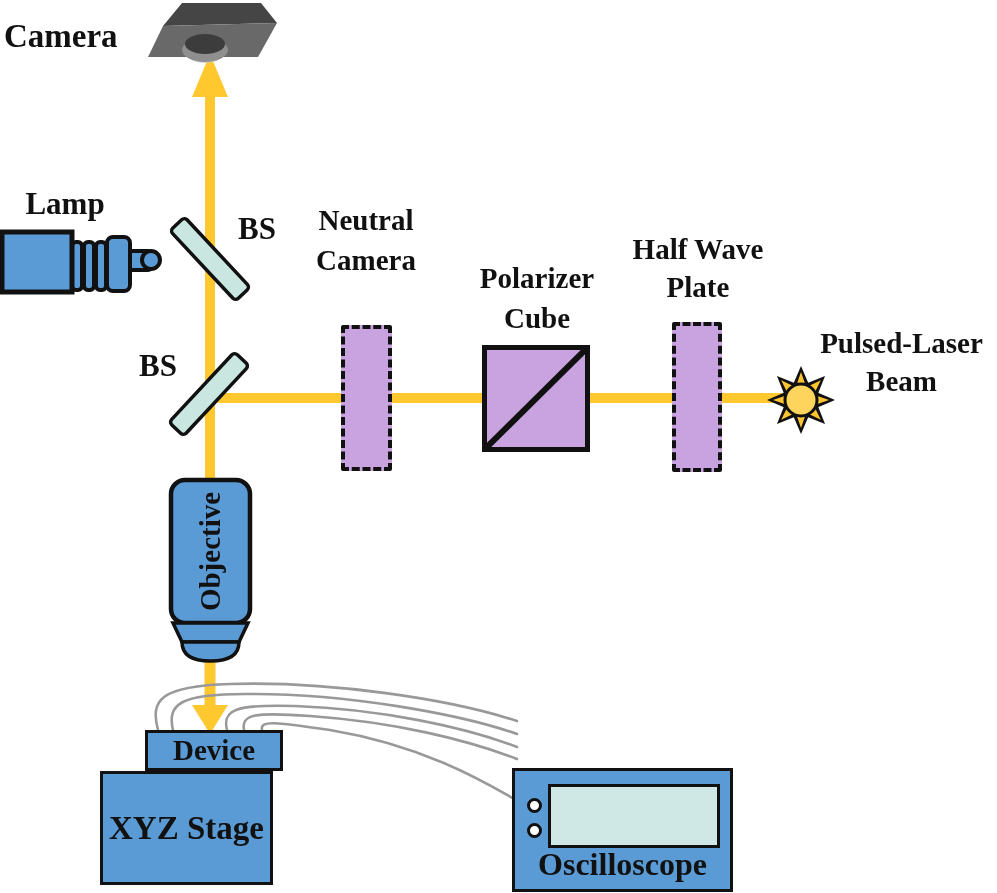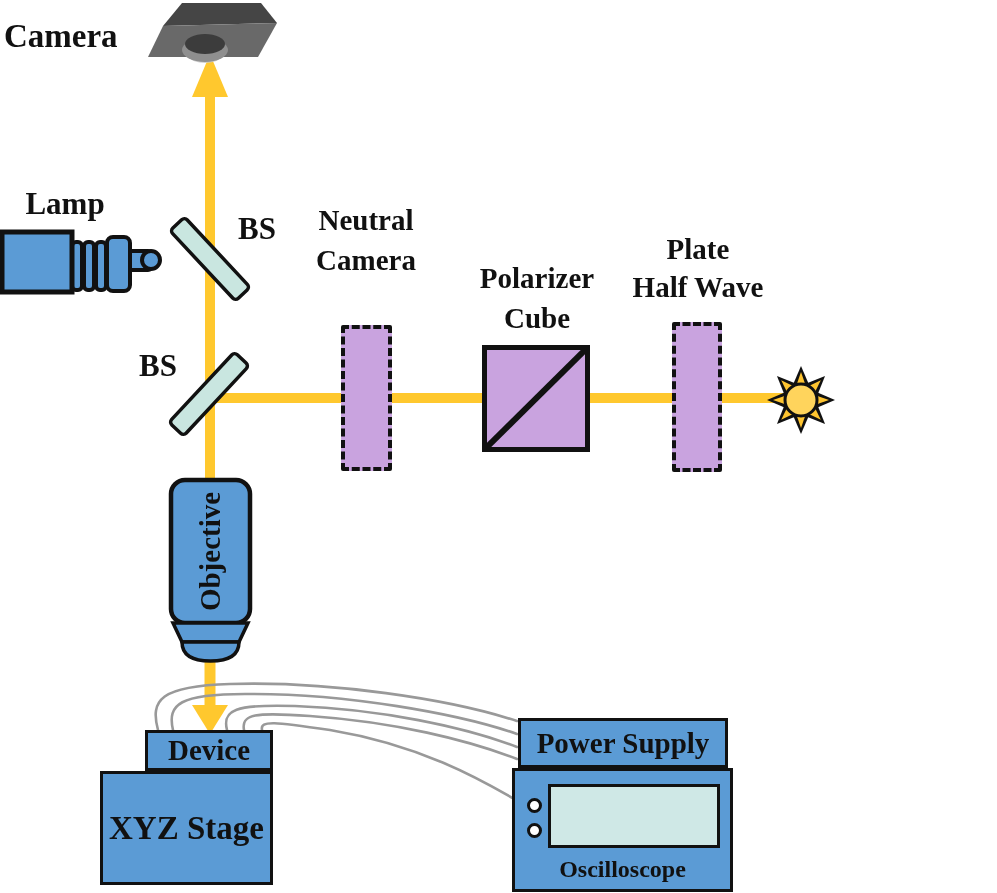--- a/index.html
+++ b/index.html
@@ -9,21 +9,21 @@
   .comp{position:absolute;z-index:2;box-sizing:border-box;}
   .lbl{position:absolute;z-index:3;white-space:nowrap;}
   .blue{background:#5B9BD5;border:3px solid #111;}
   .purple-dash{background:#C9A3DF;border:4px dashed #111;border-radius:2px;}
   .flexc{display:flex;align-items:center;justify-content:center;}
   .f29{font-size:29px;} .f31{font-size:31px;} .f33{font-size:33px;}
   .center{text-align:center;}
   .screen{position:absolute;left:33px;top:13px;width:172px;height:64px;box-sizing:border-box;
           background:#CFE8E6;border:3px solid #111;}
   .knob{position:absolute;width:15px;height:15px;border-radius:50%;background:#fff;border:3px solid #111;box-sizing:border-box;}
-  .osc-label{position:absolute;left:0;right:0;bottom:6px;text-align:center;font-size:24px;}
+  .osc-label{position:absolute;left:0;right:0;bottom:6px;text-align:center;font-size:32px;}
   .rot{transform:rotate(-90deg);white-space:nowrap;font-size:29px;}
 </style>
 </head>
 <body>
 
 <div id="stage">
 
   <svg id="bg" width="997" height="893" viewBox="0 0 997 893">
     <defs>
       <filter id="blur1" x="-30%" y="-80%" width="160%" height="260%">
@@ -116,31 +116,28 @@
       <line x1="0" y1="97" x2="98" y2="0" stroke="#111" stroke-width="6"></line>
     </svg>
   </div>
 
   <div class="comp purple-dash" style="left:672px;top:322px;width:50px;height:150px;"></div>
 
   <div class="comp flexc" style="left:171px;top:480px;width:79px;height:143px;background:transparent;">
     <span class="rot">Objective</span>
   </div>
 
-  <div class="comp blue flexc f29" style="left:145px;top:730px;width:128px;height:41px;">
+  <div class="comp blue flexc f29" style="left:145px;top:730px;width:138px;height:41px;">
     <span>Device</span>
   </div>
 
   <div class="comp blue flexc f33" style="left:100px;top:771px;width:173px;height:114px;">
     <span>XYZ Stage</span>
   </div>
 
-  <div class="comp blue flexc f29" style="left:518px;top:718px;width:210px;height:50px;">
-    <span>Power Supply</span>
-  </div>
 
   <div class="comp blue" style="left:512px;top:768px;width:221px;height:124px;">
     <div class="screen"></div>
     <div class="knob" style="left:12px;top:27px;"></div>
     <div class="knob" style="left:12px;top:52px;"></div>
     <div class="osc-label">Oscilloscope</div>
   </div>
 
   <div class="lbl f31 center" style="left:15px;top:186px;width:100px;">Lamp</div>
   <div class="lbl f33" style="left:4px;top:18px;">Camera</div>
@@ -151,18 +148,22 @@
     <div>Neutral</div>
     <div>Camera</div>
   </div>
 
   <div class="lbl f29 center" style="left:437px;top:258px;width:200px;line-height:40px;">
     <div>Polarizer</div>
     <div>Cube</div>
   </div>
 
   <div class="lbl f29 center" style="left:598px;top:230px;width:200px;line-height:38px;">
+    <div>Half Wave</div>
     <div>Plate</div>
-    <div>Half Wave</div>
   </div>
 
+  <div class="lbl f29 center" style="left:806px;top:324px;width:191px;line-height:38px;">
+    <div>Pulsed-Laser</div>
+    <div>Beam</div>
+  </div>
 
 </div>
 
 </body></html>

